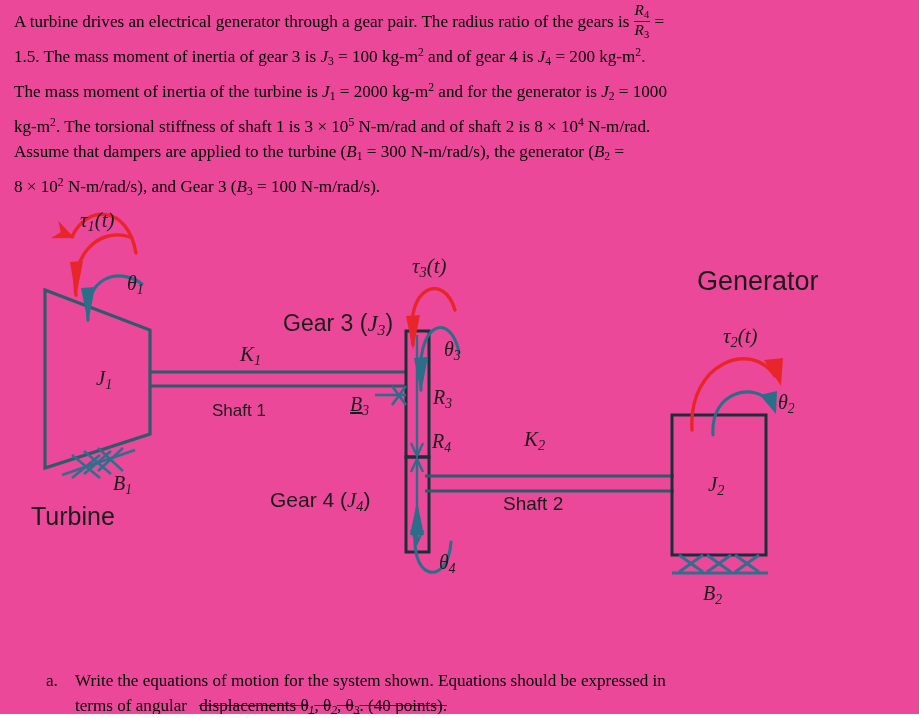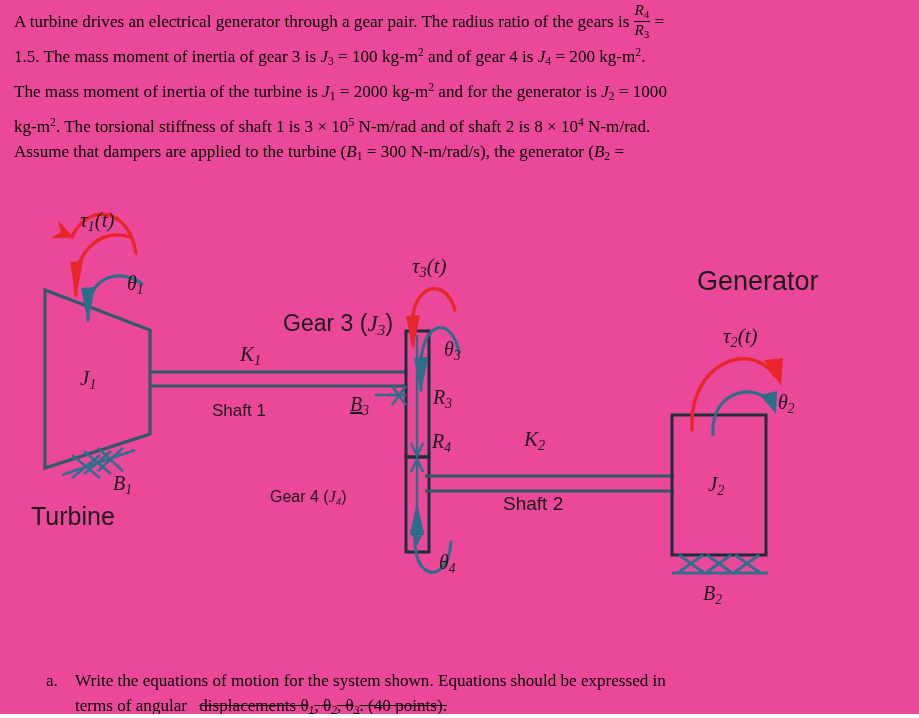--- a/index.html
+++ b/index.html
@@ -140,20 +140,27 @@
       <span>N-m/rad and of shaft 2 is 8</span>
       <span>×</span>
       <span>10</span><span class="sup">4</span>
       <span>N-m/rad.</span>
     </div>
     <div class="ln">
       <span>Assume that dampers are applied to the turbine (</span><span class="mi">B</span><span class="subn">1</span>
       <span>= 300 N-m/rad/s), the generator (</span><span class="mi">B</span><span class="subn">2</span>
       <span>=</span>
     </div>
+    <div class="ln">
+      <span>8</span>
+      <span>×</span>
+      <span>10</span><span class="sup">2</span>
+      <span>N-m/rad/s), and Gear 3 (</span><span class="mi">B</span><span class="subn">3</span>
+      <span>= 100 N-m/rad/s).</span>
+    </div>
   </div>
 
   <div id="diagram">
     <svg width="919" height="430" viewBox="0 0 919 430" xmlns="http://www.w3.org/2000/svg">
 
       <g>
         <path d="M 45,100 L 150,140 L 150,244 L 45,278 Z" fill="none" stroke="#2e5a6b" stroke-width="3.2" stroke-linejoin="miter"></path>
       </g>
 
       <g stroke="#2e6f8c" fill="none" stroke-width="2.6">
@@ -243,21 +250,21 @@
     </svg>
 
     <div class="dlabel serif-it" style="left:80px; top:18px; font-size:21px;">
       <span>τ</span><span class="sub">1</span><span>(t)</span>
     </div>
 
     <div class="dlabel serif-it" style="left:127px; top:82px; font-size:20px;">
       <span>θ</span><span class="sub">1</span>
     </div>
 
-    <div class="dlabel serif-it" style="left:80px; top:176px; font-size:21px;">
+    <div class="dlabel serif-it" style="left:96px; top:176px; font-size:21px;">
       <span>J</span><span class="sub">1</span>
     </div>
 
     <div class="dlabel serif-it" style="left:113px; top:282px; font-size:20px;">
       <span>B</span><span class="sub">1</span>
     </div>
 
     <div class="dlabel sans" style="left:31px; top:312px; font-size:25px;">Turbine</div>
 
     <div class="dlabel serif-it" style="left:240px; top:152px; font-size:21px;">
@@ -267,21 +274,21 @@
     <div class="dlabel sans" style="left:212px; top:211px; font-size:17px;">Shaft 1</div>
 
     <div class="dlabel serif-it" style="left:350px; top:203px; font-size:20px;text-decoration:underline;">
       <span>B</span><span class="sub">3</span>
     </div>
 
     <div class="dlabel sans" style="left:283px; top:120px; font-size:23px;">
       <span>Gear 3 (</span><span class="serif-it">J</span><span class="sub serif-it">3</span><span>)</span>
     </div>
 
-    <div class="dlabel sans" style="left:270px; top:298px; font-size:16px;">
+    <div class="dlabel sans" style="left:270px; top:298px; font-size:21px;">
       <span>Gear 4 (</span><span class="serif-it">J</span><span class="sub serif-it">4</span><span>)</span>
     </div>
 
     <div class="dlabel serif-it" style="left:412px; top:64px; font-size:21px;">
       <span>τ</span><span class="sub">3</span><span>(t)</span>
     </div>
 
     <div class="dlabel serif-it" style="left:444px; top:148px; font-size:20px;">
       <span>θ</span><span class="sub">3</span>
     </div>

